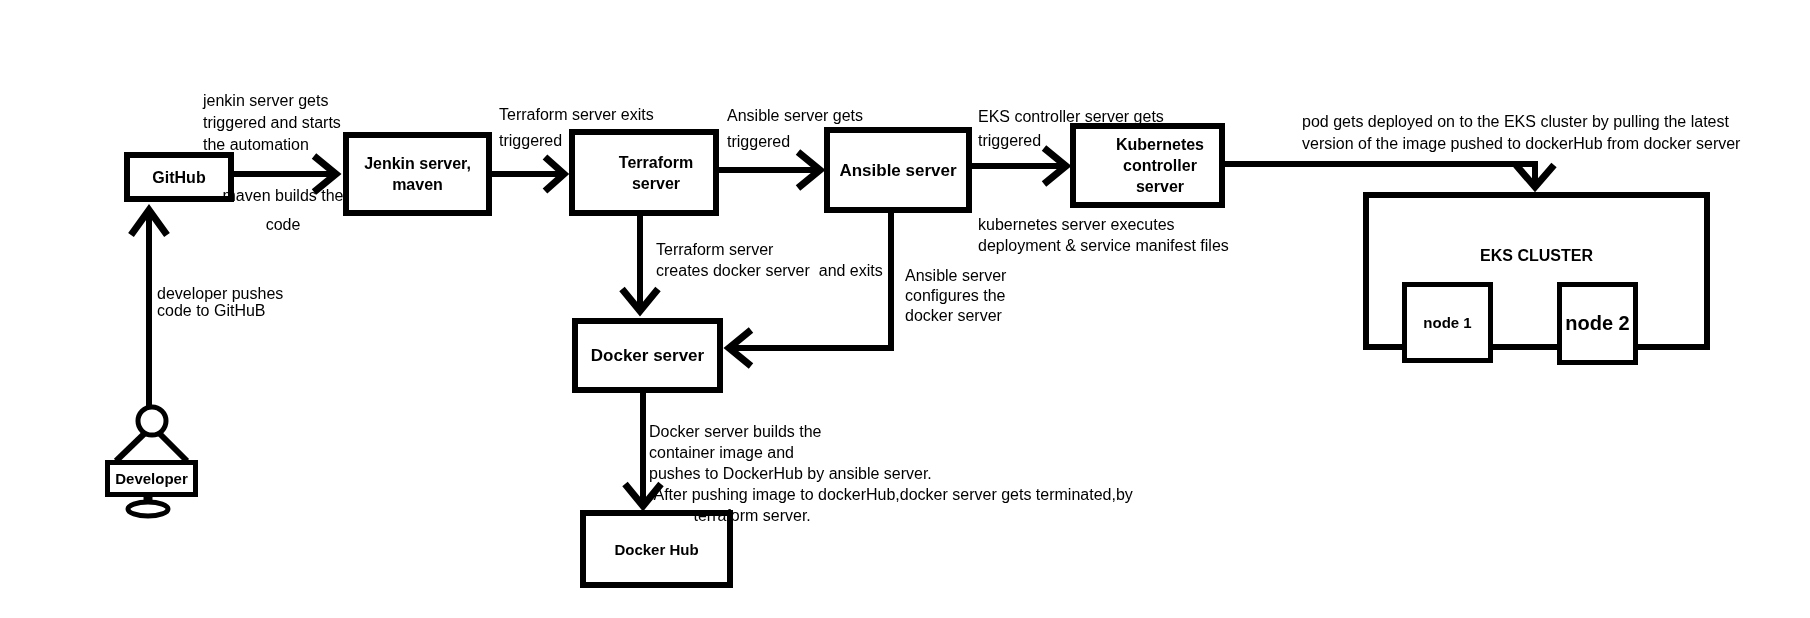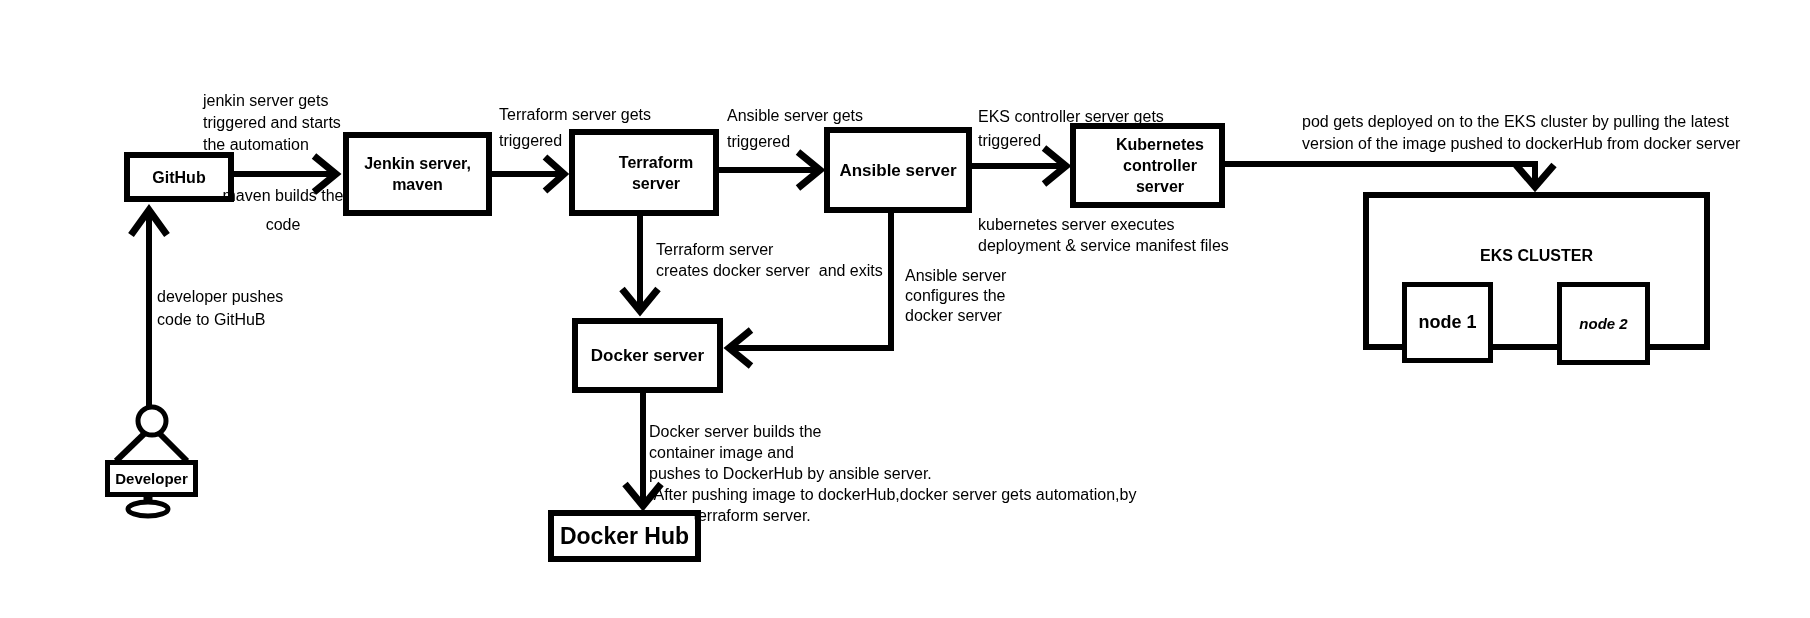--- a/index.html
+++ b/index.html
@@ -41,29 +41,29 @@
   }
   
   #box-github        { left: 95px;  top: 152px; width: 110px; height: 50px; margin-left: 29px; }
   #box-jenkin        { left: 343px; top: 132px; width: 149px; height: 84px; }
   #box-terraform     { left: 569px; top: 129px; width: 150px; height: 87px; padding-left: 24px; }
   #box-ansible       { left: 824px; top: 127px; width: 148px; height: 86px; font-size: 17px; }
   #box-kubernetes    { left: 1070px; top: 123px; width: 155px; height: 85px; padding-left: 25px; }
   #box-eks           { left: 1363px; top: 192px; width: 347px; height: 158px;
                        display: block; }
   #eks-title         { margin-top: 26px; text-align: center; font-weight: bold; font-size: 16px; }
-  #box-node1         { left: 1402px; top: 282px; width: 91px; height: 81px; border-width: 5px; font-size: 18px; }
-  #box-node2         { left: 1557px; top: 282px; width: 93px; height: 83px; border-width: 5px; font-size: 15px; font-style: italic; }
+  #box-node1         { left: 1402px; top: 282px; width: 91px; height: 81px; border-width: 5px; font-size: 15px; }
+  #box-node2         { left: 1557px; top: 282px; width: 81px; height: 83px; border-width: 5px; font-size: 20px; }
   #box-docker-server { left: 572px; top: 318px; width: 151px; height: 75px; font-size: 17px; }
-  #box-docker-hub    { left: 548px; top: 510px; width: 153px; height: 52px; font-size: 23px; }
+  #box-docker-hub    { left: 580px; top: 510px; width: 153px; height: 78px; font-size: 15px; }
   #box-developer     { left: 105px; top: 460px; width: 93px; height: 37px; border-width: 5px; font-size: 15px; }
   
   #note-jenkin-trigger    { left: 203px;  top: 90px;  line-height: 22px; }
   #note-maven-builds      { left: 210px;  top: 181px; width: 146px; line-height: 29px; text-align: center; }
-  #note-developer-pushes  { left: 157px;  top: 285px; line-height: 23px; }
+  #note-developer-pushes  { left: 157px;  top: 285px; line-height: 17px; }
   #note-terraform-trigger { left: 499px;  top: 102px; line-height: 26px; }
   #note-ansible-trigger   { left: 727px;  top: 103px; line-height: 26px; }
   #note-eks-trigger       { left: 978px;  top: 105px; line-height: 24px; }
   #note-k8s-executes      { left: 978px;  top: 214px; line-height: 21px; }
   #note-pod-deploy        { left: 1302px; top: 111px; line-height: 22px; }
   #note-terraform-creates { left: 656px;  top: 239px; line-height: 21px; }
   #note-ansible-config    { left: 905px;  top: 266px; line-height: 20px; }
   #note-docker-builds     { left: 649px;  top: 421px; line-height: 21px; }
 </style>
 </head>
@@ -158,21 +158,21 @@
   <div class="note" id="note-jenkin-trigger">jenkin server gets
 triggered and starts
 the automation</div>
 
   <div class="note" id="note-maven-builds">maven builds the
 code</div>
 
   <div class="note" id="note-developer-pushes">developer pushes
 code to GitHuB</div>
 
-  <div class="note" id="note-terraform-trigger">Terraform server gets
+  <div class="note" id="note-terraform-trigger">Terraform server exits
 triggered</div>
 
   <div class="note" id="note-ansible-trigger">Ansible server gets
 triggered</div>
 
   <div class="note" id="note-eks-trigger">EKS controller server gets
 triggered</div>
 
   <div class="note" id="note-k8s-executes">kubernetes server executes
 deployment &amp; service manifest files</div>
@@ -183,16 +183,16 @@
   <div class="note" id="note-terraform-creates">Terraform server
 creates docker server  and exits</div>
 
   <div class="note" id="note-ansible-config">Ansible server
 configures the
 docker server</div>
 
   <div class="note" id="note-docker-builds">Docker server builds the
 container image and
 pushes to DockerHub by ansible server.
- After pushing image to dockerHub,docker server gets automation,by
+ After pushing image to dockerHub,docker server gets terminated,by
           terraform server.</div>
 
 </div>
 
 </body></html>

